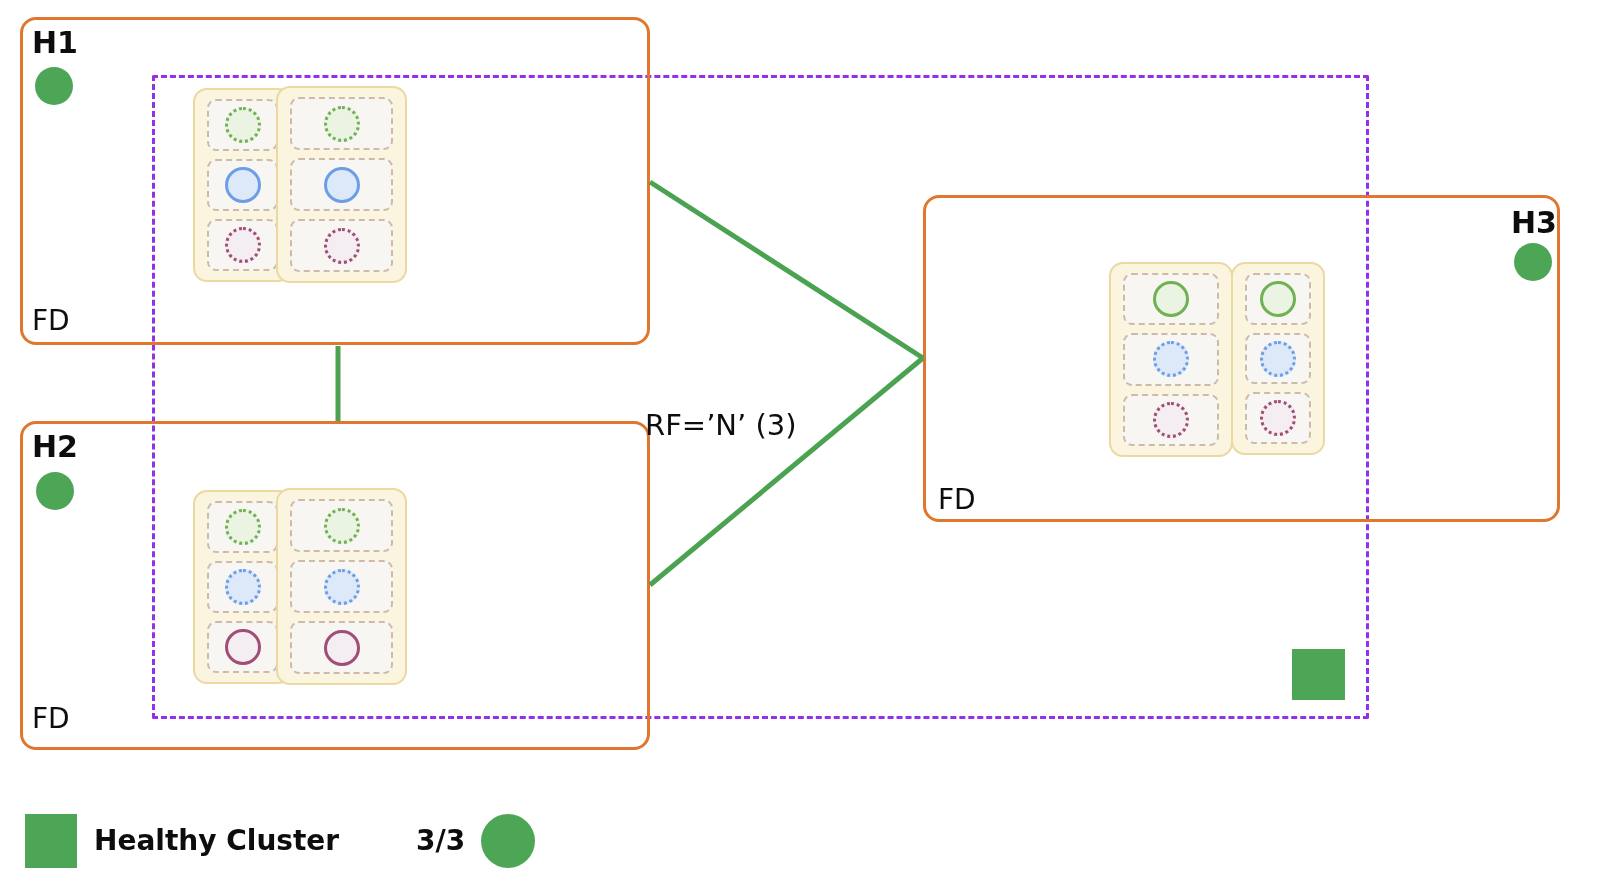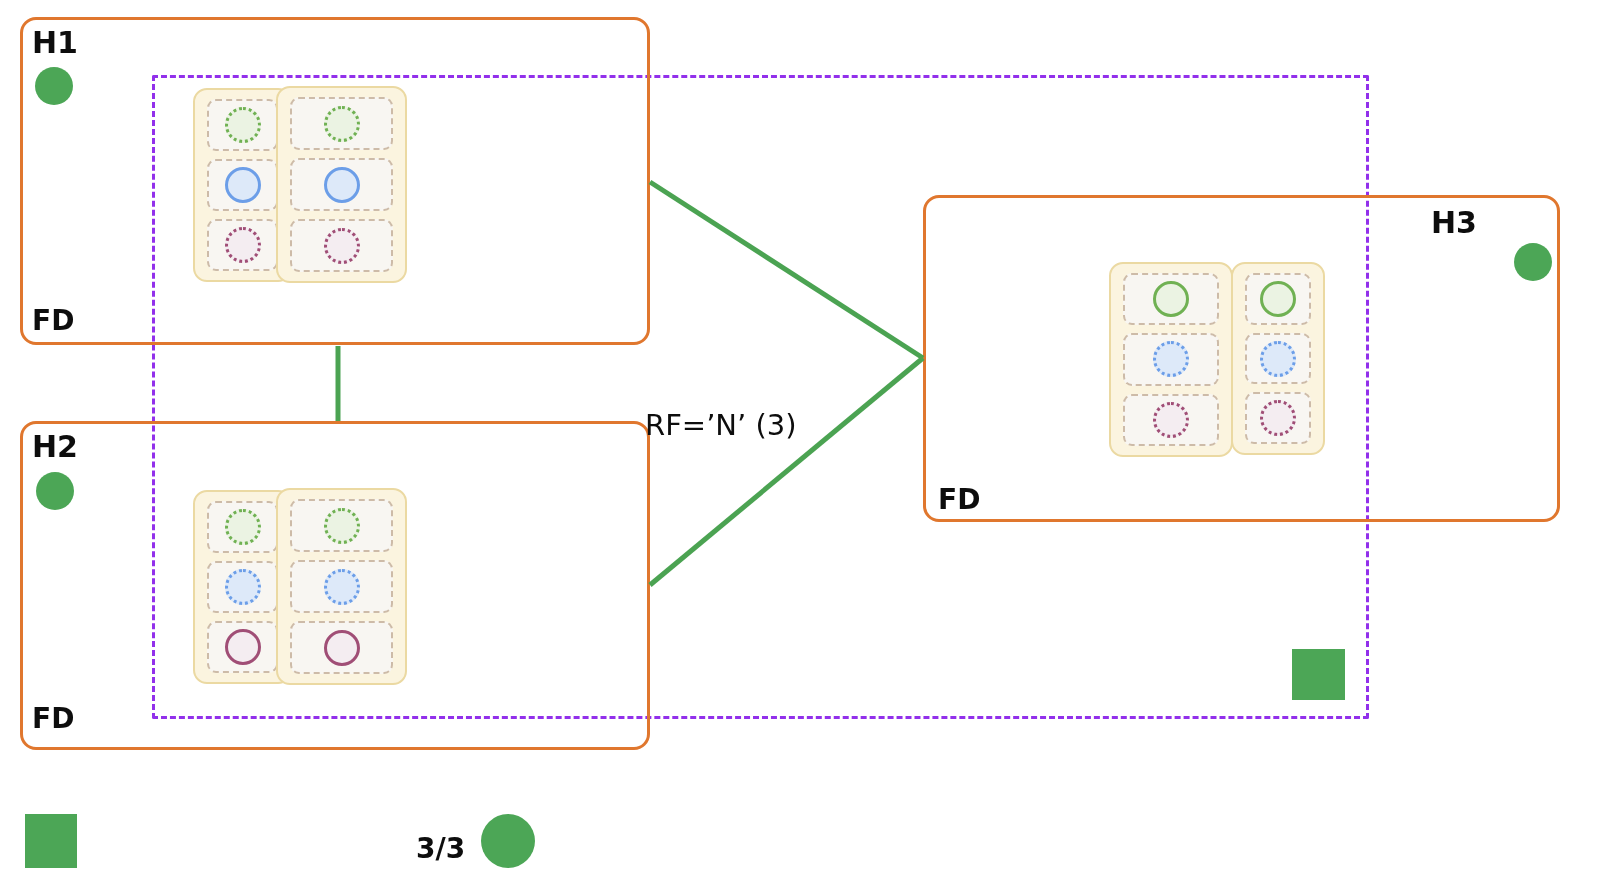--- a/index.html
+++ b/index.html
@@ -13,21 +13,21 @@
            border:3px dashed #9230EB;border-radius:2px;z-index:1;background:transparent;}
 
   
   .host{position:absolute;border:3px solid #E0772E;border-radius:16px;
         background:transparent;z-index:2;box-sizing:border-box;}
   #h1{left:20px;top:17px;width:630px;height:328px;}
   #h2{left:20px;top:421px;width:630px;height:329px;}
   #h3{left:923px;top:195px;width:637px;height:327px;}
 
   .host-label{position:absolute;font-size:30px;font-weight:bold;line-height:32px;z-index:5;}
-  .fd-label{position:absolute;font-size:28px;font-weight:bold;line-height:30px;z-index:5;}
+  .fd-label{position:absolute;font-size:28px;font-weight:normal;line-height:30px;z-index:5;}
   .status-dot{position:absolute;width:38px;height:38px;border-radius:50%;
               background:#4CA656;z-index:5;}
 
   
   svg.links{position:absolute;inset:0;z-index:3;pointer-events:none;}
   svg.links line{stroke:#4BA352;stroke-width:5;}
 
   
   .dg-col{position:absolute;box-sizing:border-box;border:2px solid #EBD9A2;
           background:#FBF4DF;border-radius:14px;z-index:4;
@@ -60,21 +60,21 @@
                   background:#4CA656;z-index:5;}
 
   
   .legend-square{position:absolute;left:25px;top:814px;width:52px;height:54px;
                  background:#4CA656;z-index:5;}
   .legend-circle{position:absolute;left:481px;top:814px;width:54px;height:54px;
                  border-radius:50%;background:#4CA656;z-index:5;}
   .legend-text{position:absolute;font-size:28px;font-weight:bold;line-height:32px;
                z-index:5;white-space:nowrap;}
   #legend-cluster-label{left:94px;top:825px;}
-  #legend-fd-ratio{left:416px;top:825px;margin-top:8px;}
+  #legend-fd-ratio{left:416px;top:825px;}
   #legend-fd-label{left:548px;top:825px;}
 </style>
 </head>
 <body>
 
 <div class="stage">
 
   <div class="cluster"></div>
 
   <svg class="links" width="1600" height="893" viewBox="0 0 1600 893">
@@ -131,21 +131,21 @@
       </div>
       <div class="cell">
         <div class="disk blue dotted"></div>
       </div>
       <div class="cell">
         <div class="disk maroon solid"></div>
       </div>
     </div>
 
   <div class="host" id="h3"></div>
-  <div class="host-label" style="left:1431px;top:207px;">H3</div>
+  <div class="host-label" style="left:1511px;top:207px;">H3</div>
   <div class="status-dot" style="left:1514px;top:243px;"></div>
   <div class="fd-label" style="left:938px;top:485px;">FD</div>
   <div class="dg-col" id="h3-col-a">
       <div class="cell">
         <div class="disk green solid"></div>
       </div>
       <div class="cell">
         <div class="disk blue dotted"></div>
       </div>
       <div class="cell">
@@ -162,16 +162,17 @@
       <div class="cell">
         <div class="disk maroon dotted"></div>
       </div>
     </div>
 
   <div class="rf-label">RF=’N’ (3)</div>
 
   <div class="cluster-square"></div>
 
   <div class="legend-square"></div>
+  <div class="legend-text" id="legend-cluster-label">Healthy Cluster</div>
   <div class="legend-text" id="legend-fd-ratio">3/3</div>
   <div class="legend-circle"></div>
 
 </div>
 
 </body></html>

